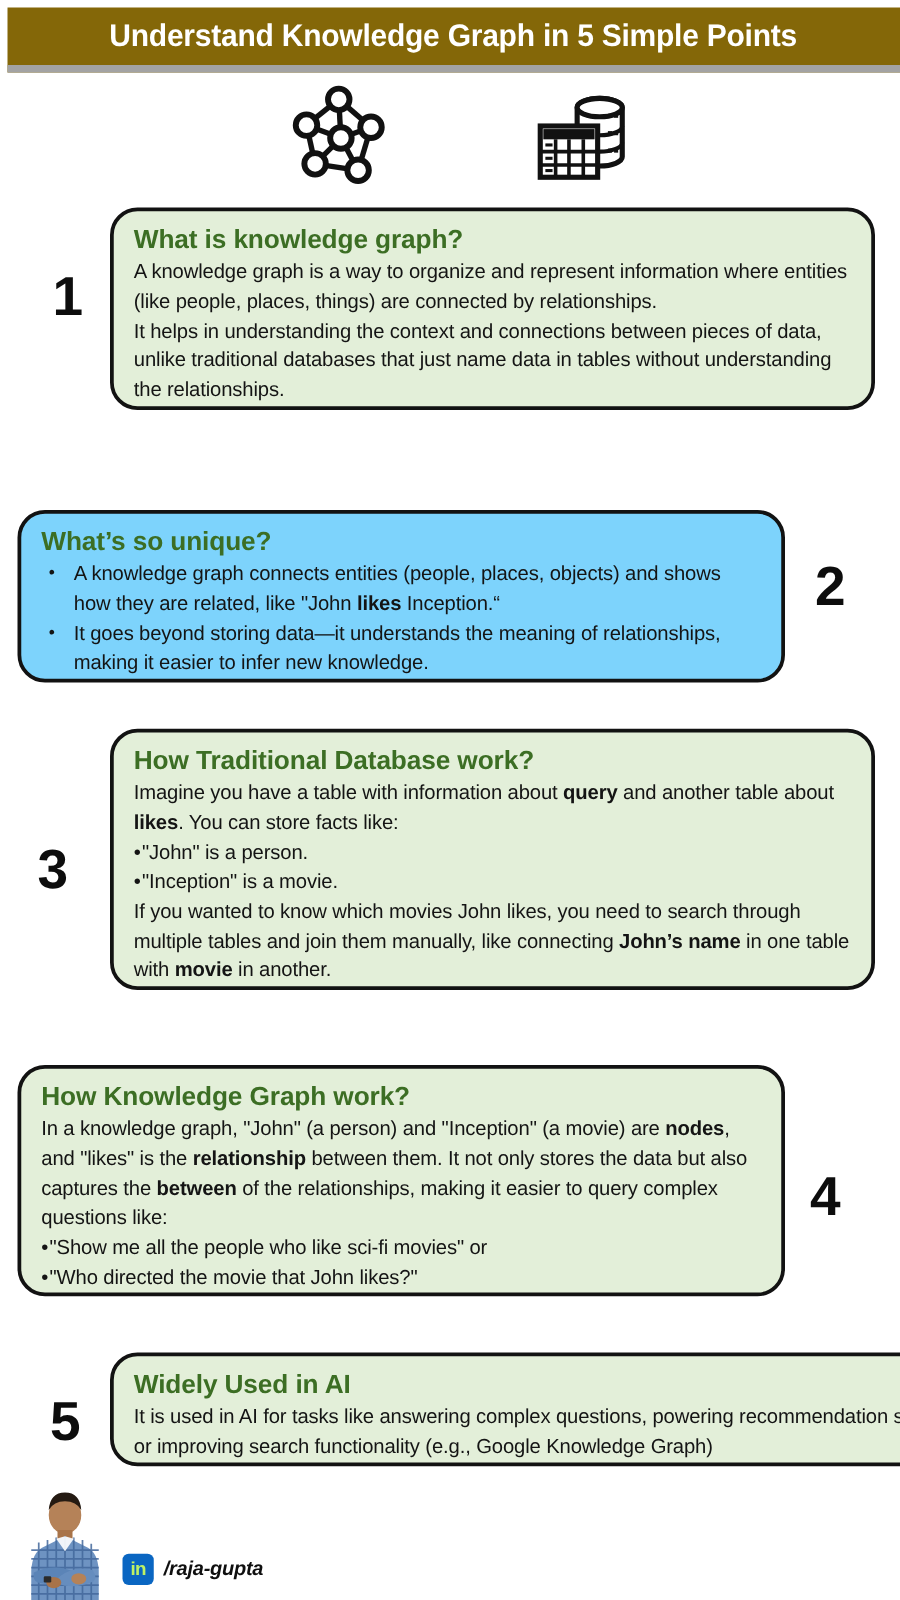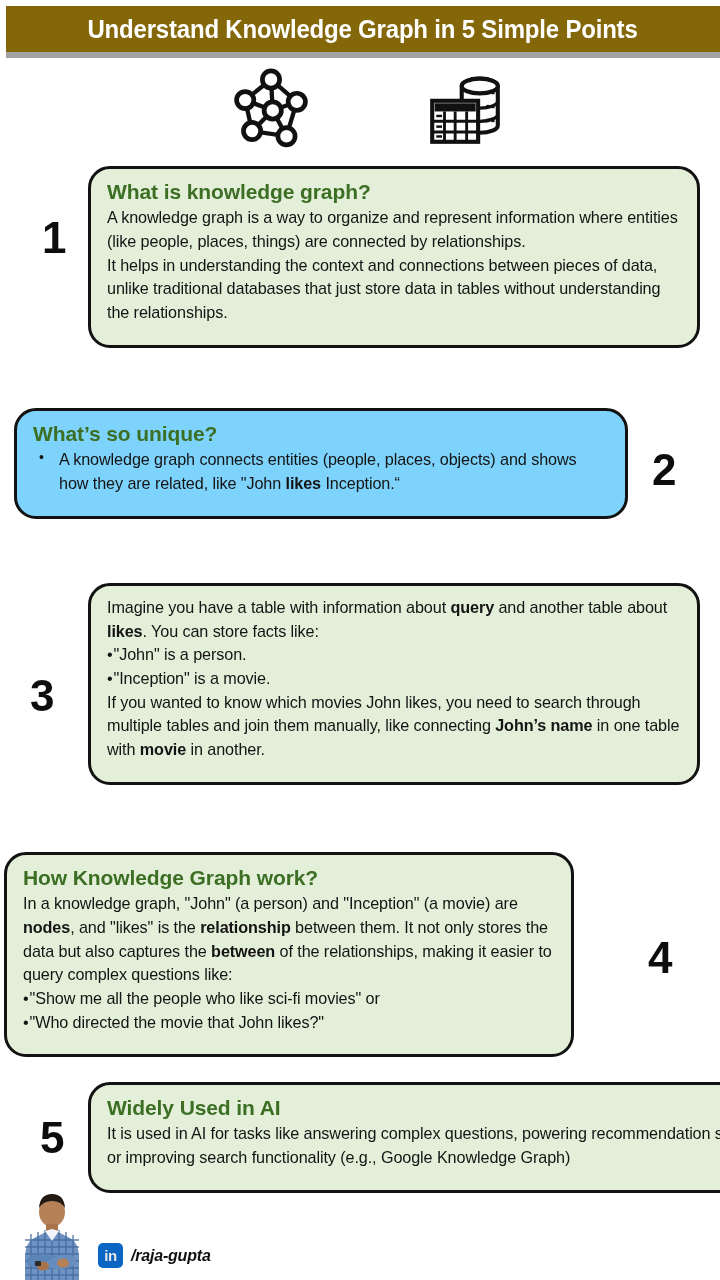--- a/index.html
+++ b/index.html
@@ -51,21 +51,21 @@
     height: 92px;
   }
   .graph-icon  { position: absolute; left: 228px; top: 2px; }
   .db-icon     { position: absolute; left: 424px; top: 6px; }
 
   
   .card {
     position: absolute;
     border: 3px solid #121212;
     border-radius: 22px;
-    padding: 10px 16px 20px 16px;
+    padding: 10px 16px 0 16px;
   }
   .card.green { background: #e3efd9; }
   .card.blue  { background: #7dd3fc; }
 
   .card-heading {
     color: #3c6e24;
     font-family: "Liberation Sans Narrow", "Liberation Sans", sans-serif;
     font-size: 21px;
     font-weight: bold;
     line-height: 1.25;
@@ -98,21 +98,21 @@
   }
 
   
   .tight-bullet { display: block; }
   .tight-bullet::before { content: "\2022"; margin-right: 1px; }
 
   
   #card1 { left: 88px;  top: 166px;  width: 612px; }
   #card2 { left: 14px;  top: 408px;  width: 614px; }
   #card3 { left: 88px;  top: 583px;  width: 612px; }
-  #card4 { left: 4px;  top: 852px;  width: 570px; }
+  #card4 { left: 14px;  top: 852px;  width: 614px; }
   #card5 { left: 88px;  top: 1082px; width: 714px; }
 
   
   .big-number {
     position: absolute;
     color: #0d0d0d;
     font-family: "Liberation Sans", sans-serif;
     font-size: 44px;
     font-weight: bold;
     line-height: 1;
@@ -144,21 +144,21 @@
   .li-mark {
     width: 25px;
     height: 25px;
     background: #0a66c2;
     border-radius: 5px;
     display: flex;
     align-items: center;
     justify-content: center;
   }
   .li-mark-text {
-    color: #e5e5e5;
+    color: #bef264;
     font-family: "Liberation Sans", sans-serif;
     font-size: 15px;
     font-weight: bold;
     line-height: 1;
     letter-spacing: -0.5px;
   }
   .li-handle {
     color: #0f0f0f;
     font-family: "Liberation Sans Narrow", "Liberation Sans", sans-serif;
     font-size: 16px;
@@ -240,36 +240,38 @@
           </g>
         </g>
       </svg>
     </span>
   </div>
 
   <div class="card green" id="card1">
     <div class="card-heading">What is knowledge graph?</div>
     <div class="card-body">
       <p>A knowledge graph is a way to organize and represent information where entities (like people, places, things) are connected by relationships.</p>
-      <p>It helps in understanding the context and connections between pieces of data, unlike traditional databases that just store data in tables without understanding the relationships.</p>
+      <p>It helps in understanding the context and connections between pieces of data, unlike traditional databases that just name data in tables without understanding the relationships.</p>
     </div>
   </div>
   <div class="big-number" id="num1">1</div>
 
   <div class="card blue" id="card2">
     <div class="card-heading">What’s so unique?</div>
     <div class="card-body">
       <ul class="dot-list">
         <li>A knowledge graph connects entities (people, places, objects) and shows how they are related, like "John <b>likes</b> Inception.“</li>
+        <li>It goes beyond storing data—it understands the meaning of relationships, making it easier to infer new knowledge.</li>
       </ul>
     </div>
   </div>
   <div class="big-number" id="num2">2</div>
 
   <div class="card green" id="card3">
+    <div class="card-heading">How Traditional Database work?</div>
     <div class="card-body">
       <p>Imagine you have a table with information about <b>query</b> and another table about <b>likes</b>. You can store facts like:</p>
       <p class="tight-bullet">"John" is a person.</p>
       <p class="tight-bullet">"Inception" is a movie.</p>
       <p>If you wanted to know which movies John likes, you need to search through multiple tables and join them manually, like connecting <b>John’s name</b> in one table with <b>movie</b> in another.</p>
     </div>
   </div>
   <div class="big-number" id="num3">3</div>
 
   <div class="card green" id="card4">

